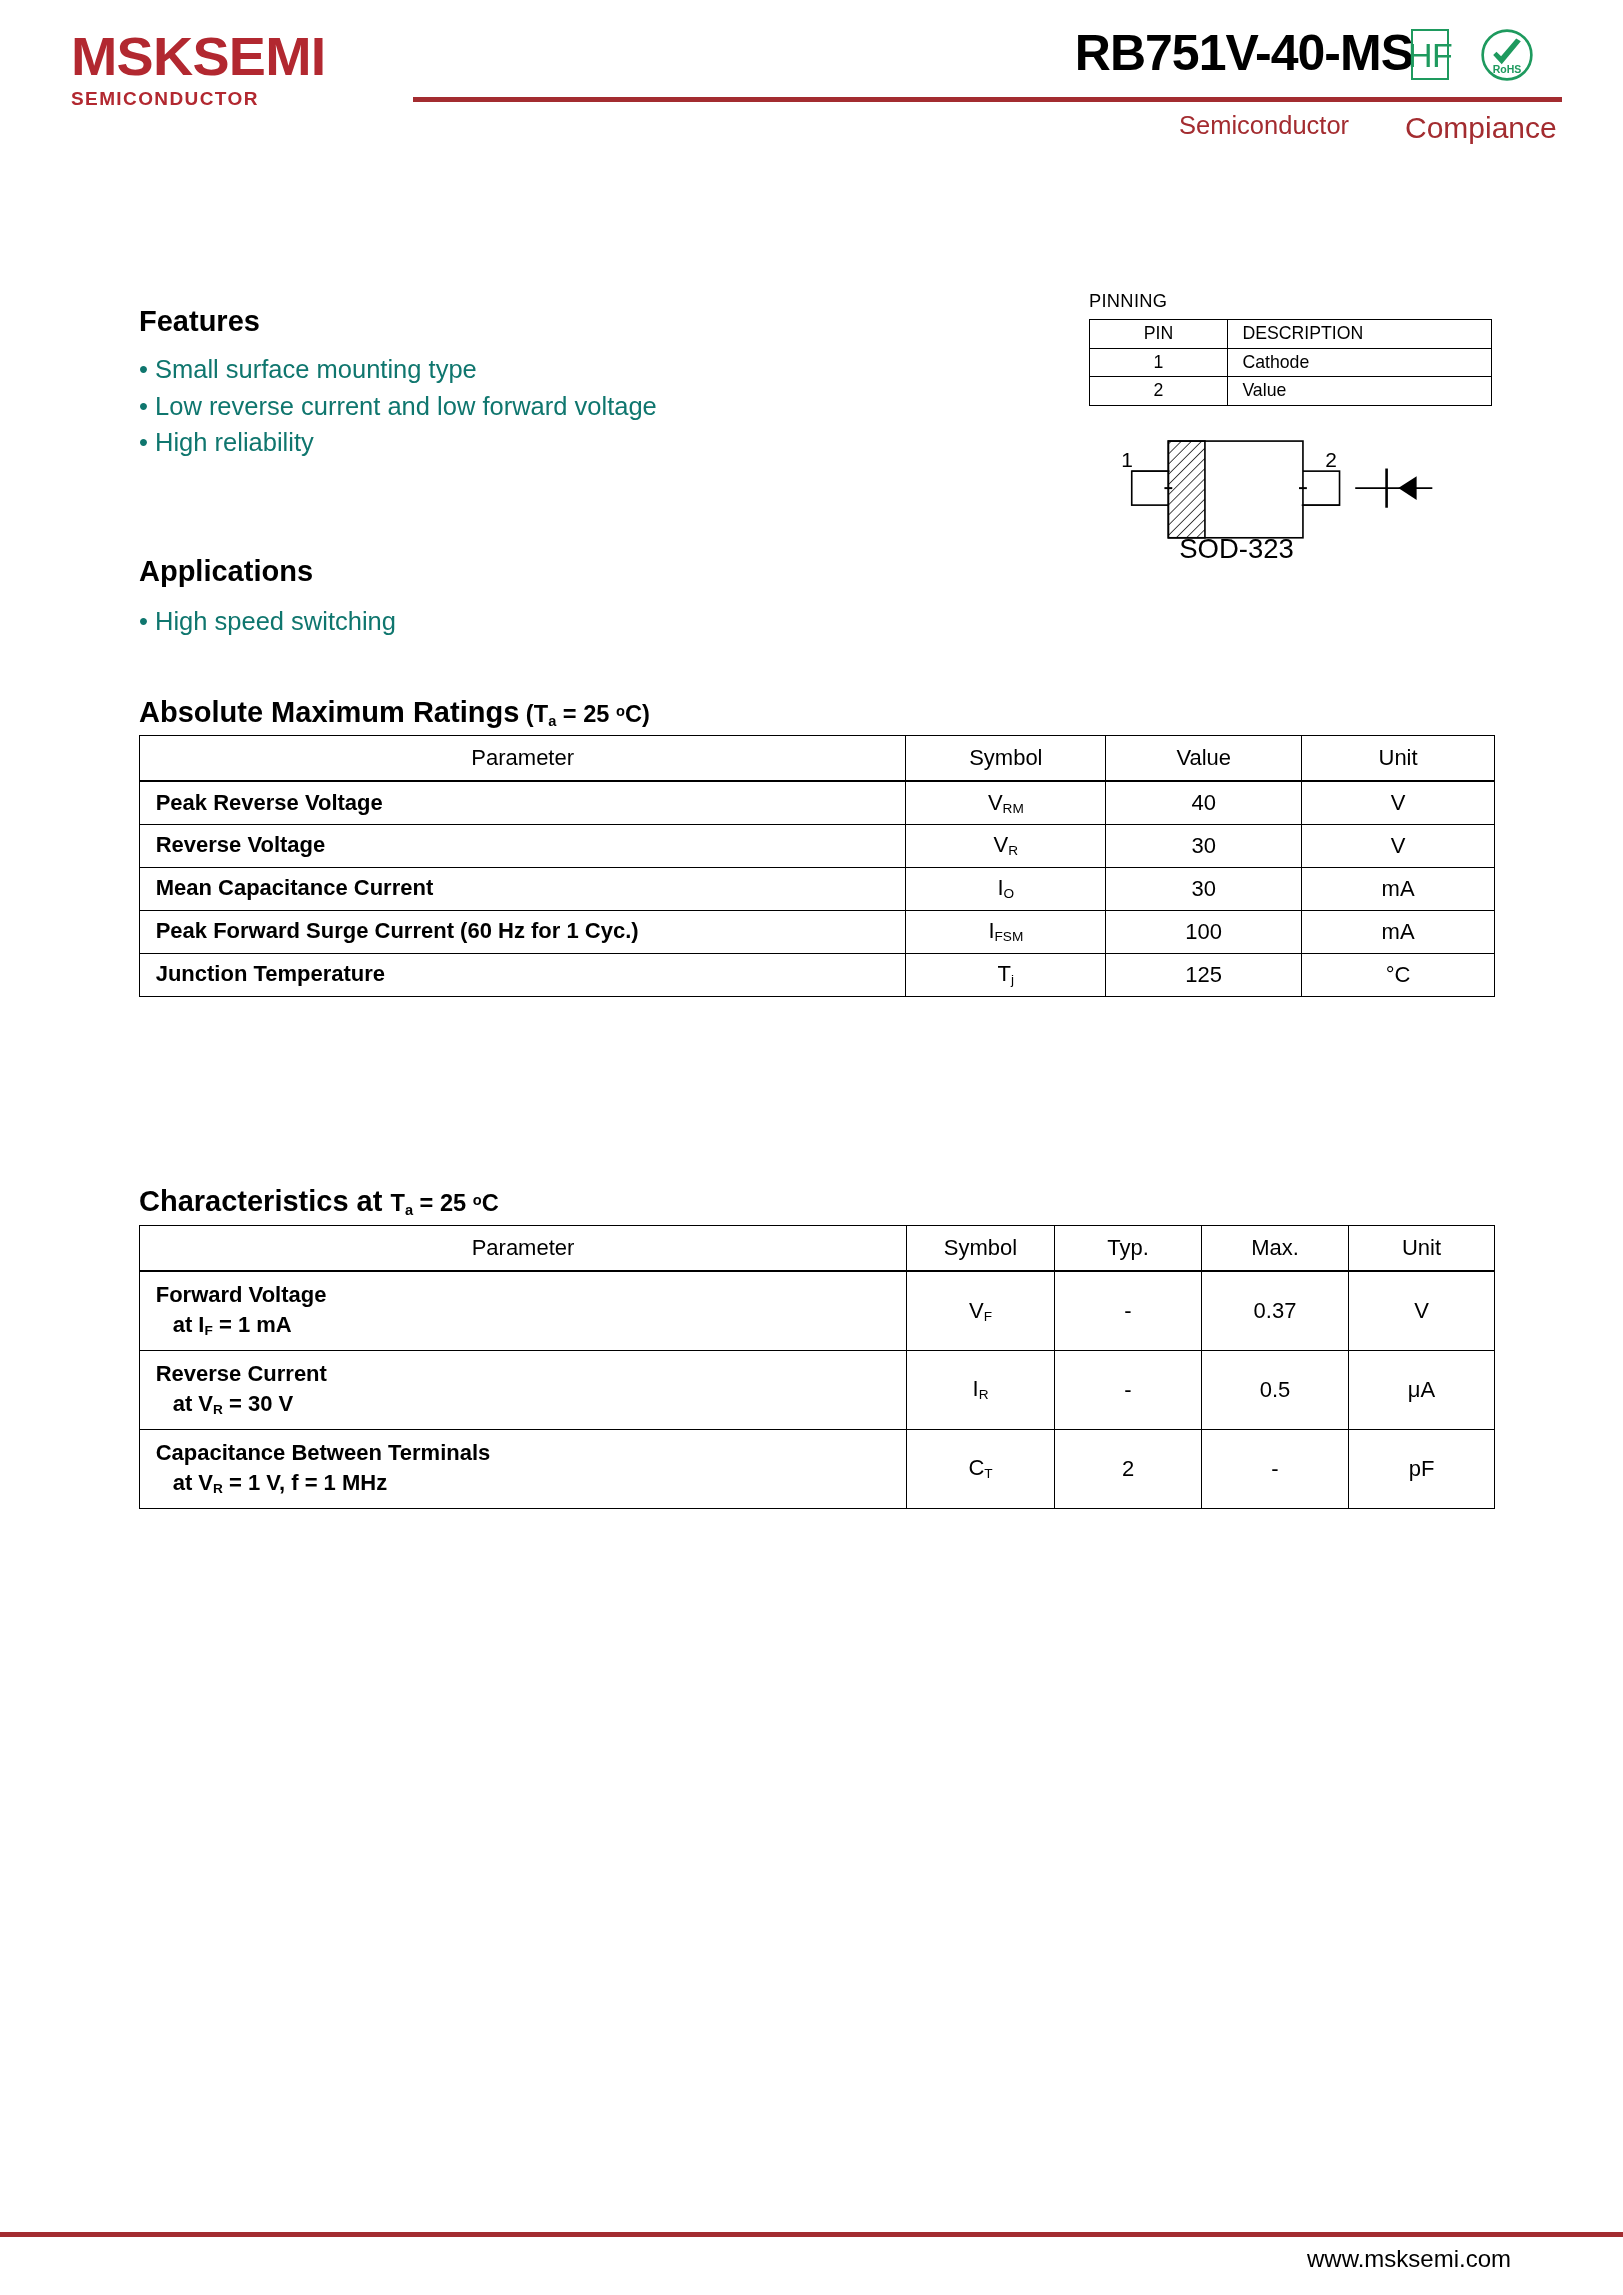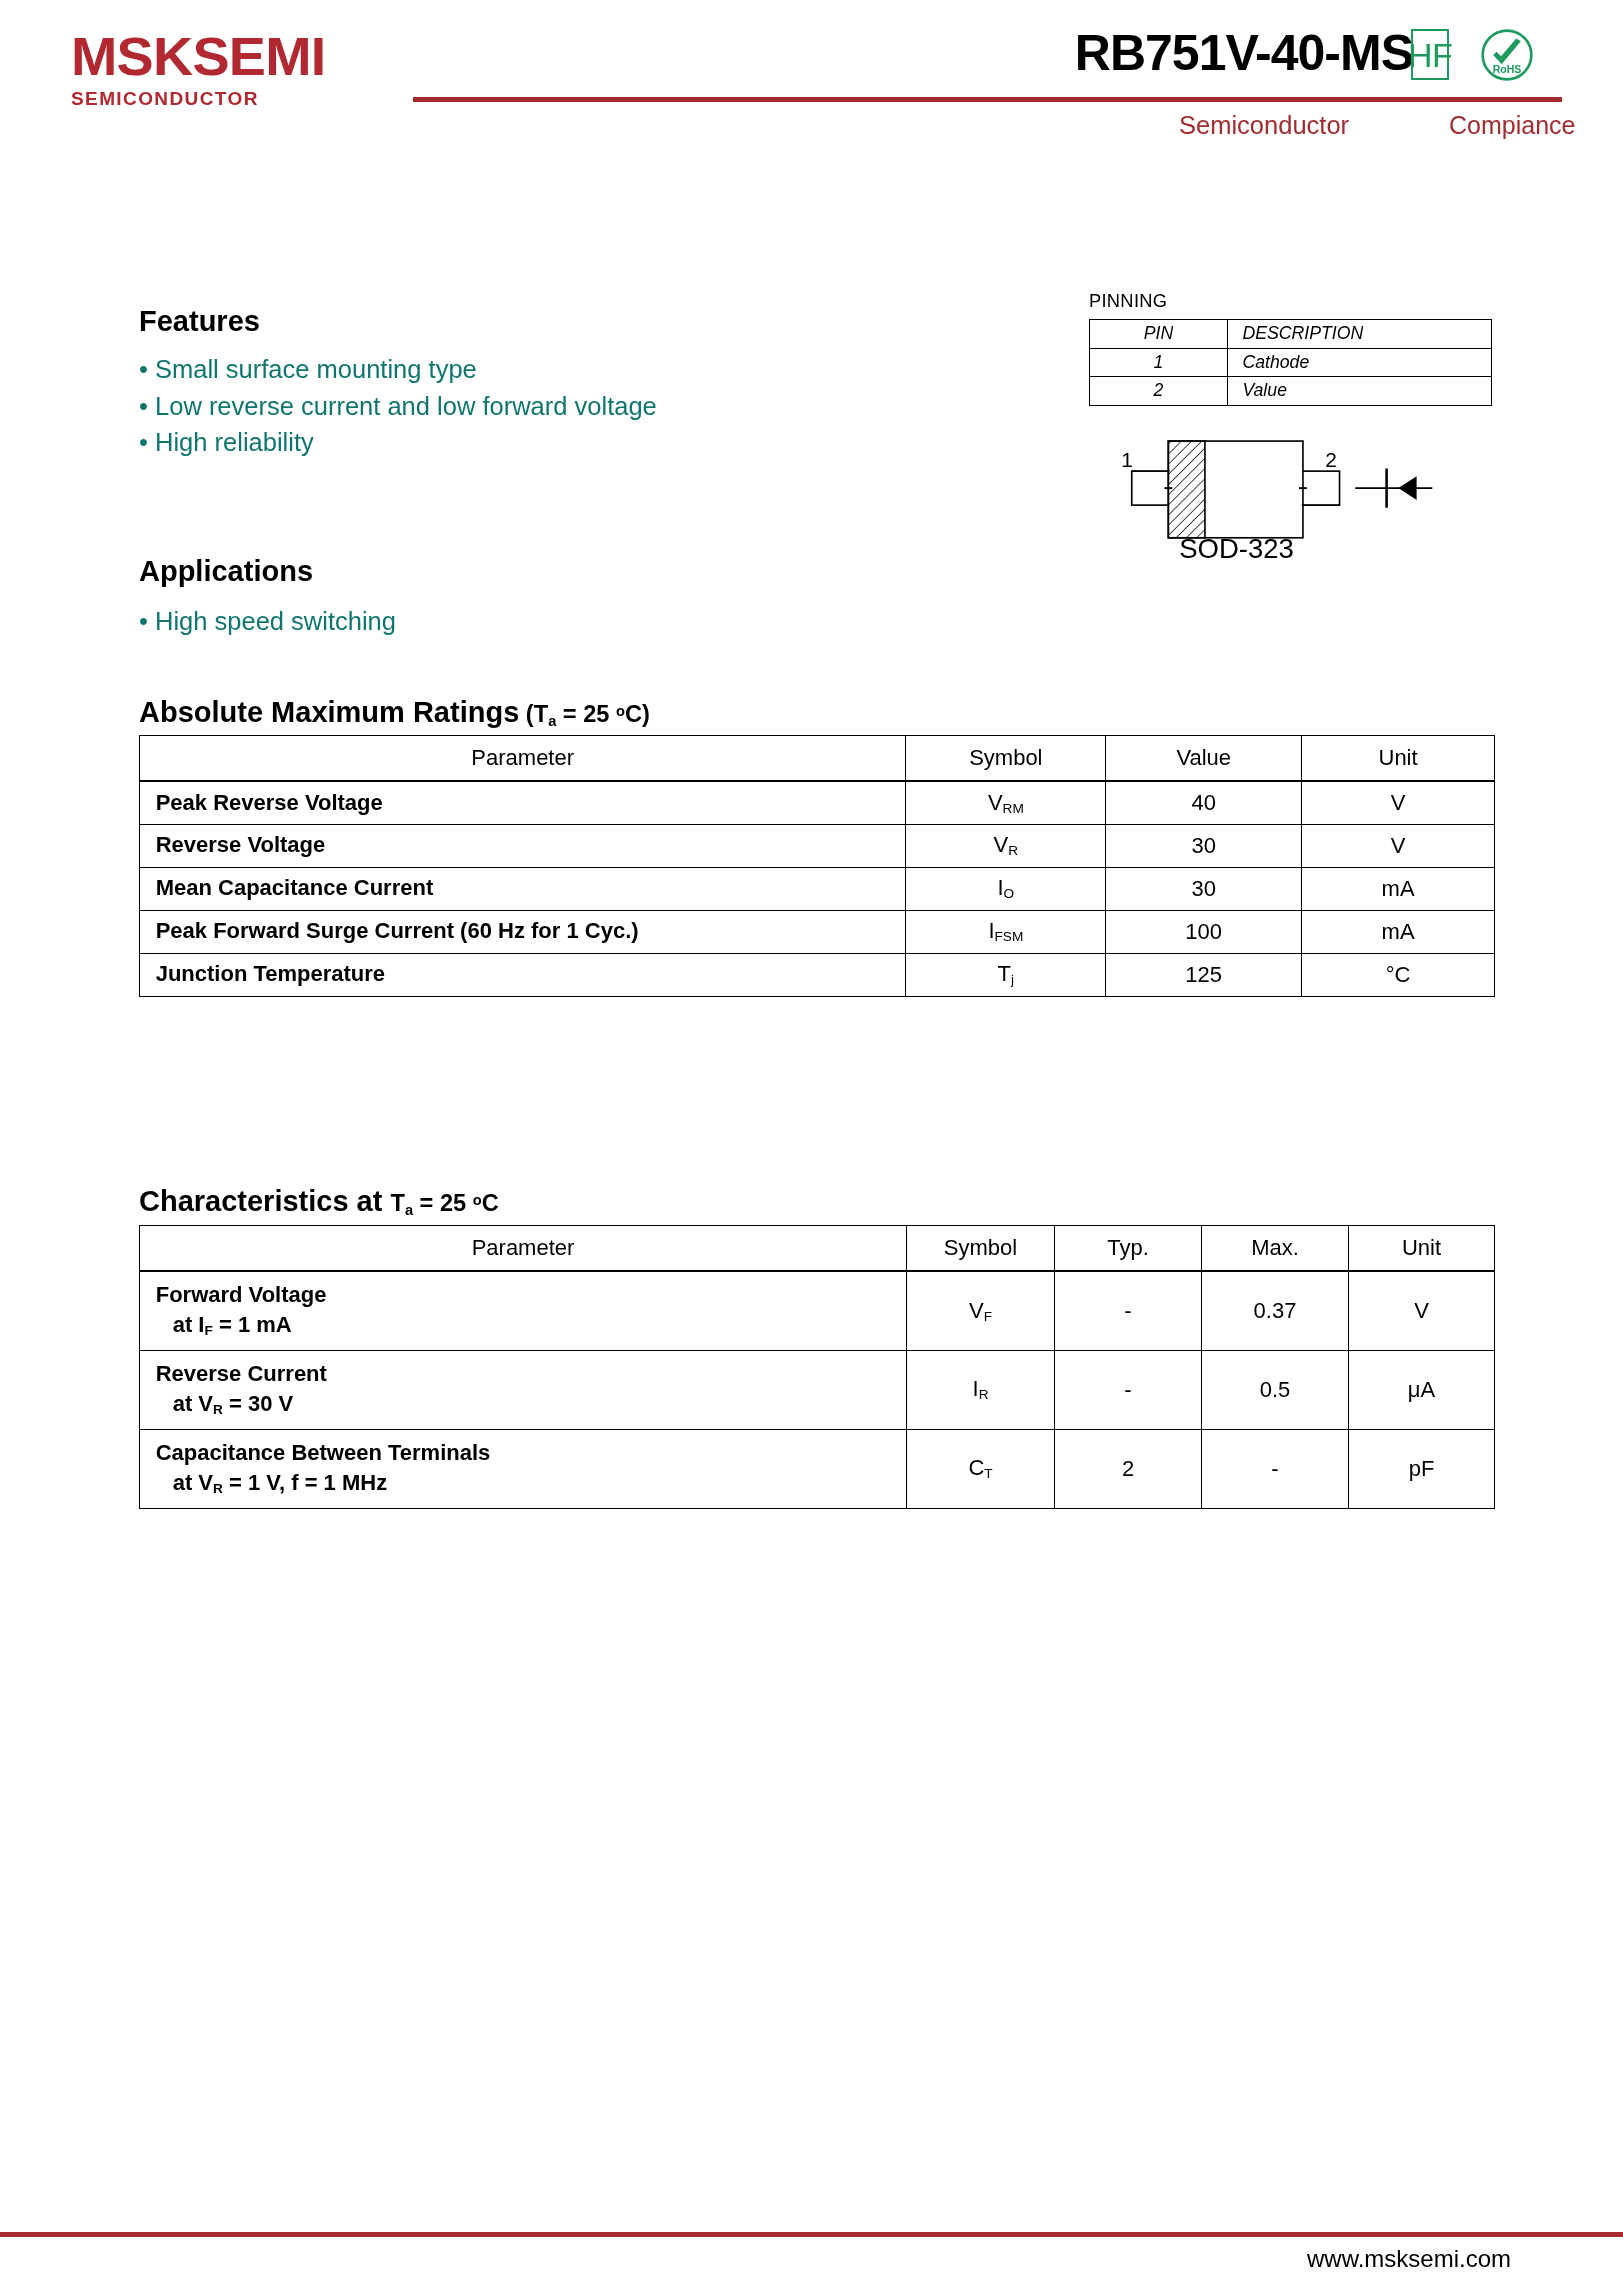--- a/index.html
+++ b/index.html
@@ -99,24 +99,23 @@
     left: 1179px;
     top: 111px;
     font-size: 25.5px;
     color: #A32C30;
     white-space: nowrap;
   }
   .tagline-comp {
     position: absolute;
     left: 1405px;
     top: 111px;
-    font-size: 25px;
+    font-size: 30px;
     color: #A32C30;
     white-space: nowrap;
-    margin-left: 44px;
   }
 
   
   .h-section {
     position: absolute;
     font-size: 29px;
     font-weight: bold;
     color: #000000;
     white-space: nowrap;
   }
@@ -145,21 +144,20 @@
     color: #000000;
     letter-spacing: 0.3px;
   }
   table.pinning {
     position: absolute;
     left: 1089px;
     top: 319px;
     width: 403px;
     border-collapse: collapse;
     font-size: 17.7px;
-    font-style: italic;
   }
   table.pinning td, table.pinning th {
     border: 1.3px solid #000000;
     padding: 3.3px 0 3.3px 0;
     font-weight: normal;
   }
   table.pinning .c-pin { width: 137px; text-align: center; }
   table.pinning .c-desc { text-align: left; padding-left: 14.4px; }
 
   

